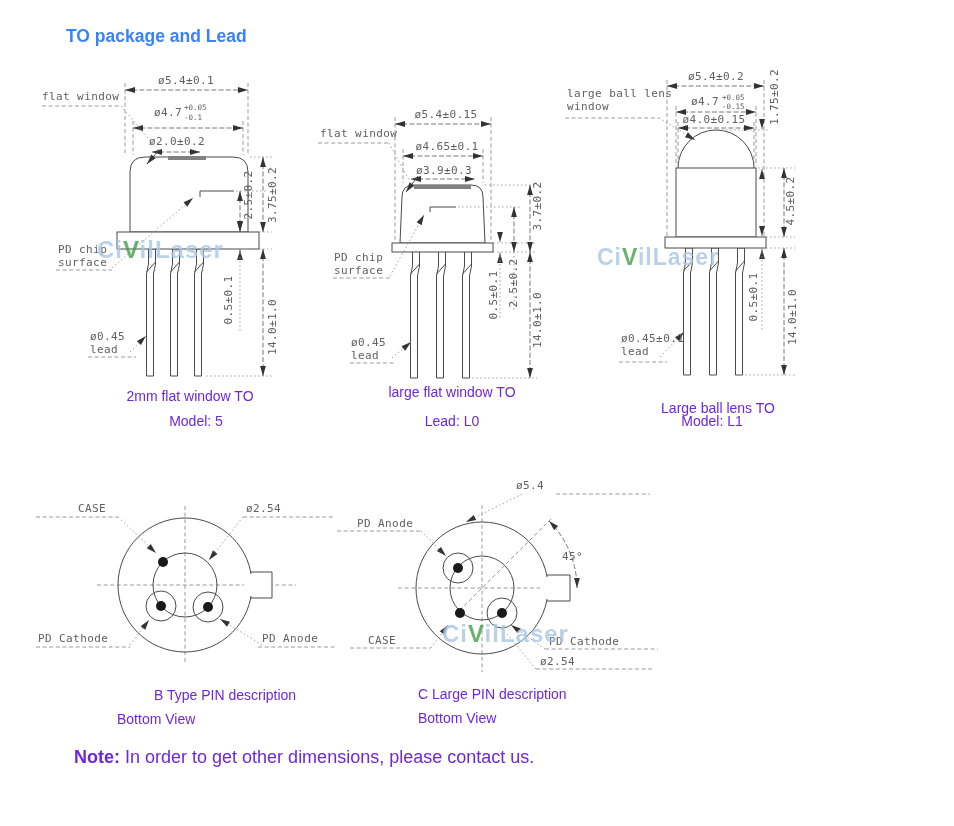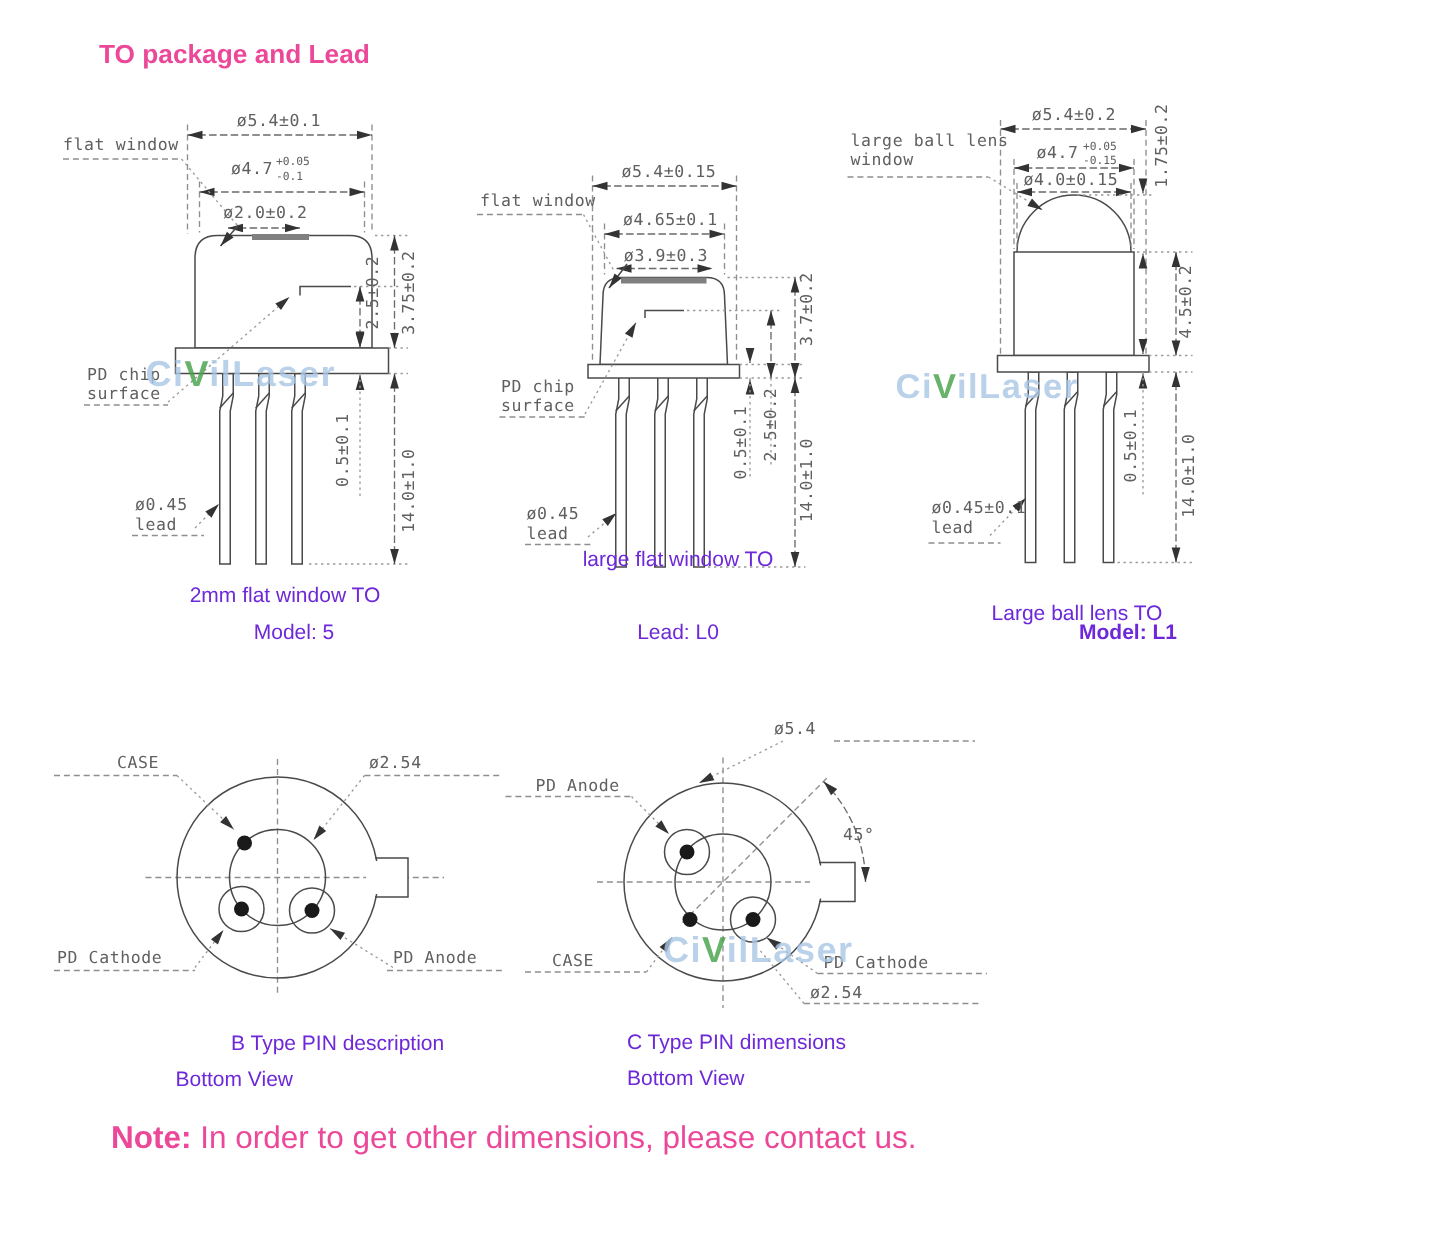--- a/index.html
+++ b/index.html
@@ -1,22 +1,22 @@
 <!DOCTYPE html>
 <html><head>
 <meta charset="utf-8">
 <style>
   html,body{margin:0;padding:0;background:#fff;}
   .page{position:relative;width:954px;height:826px;background:#ffffff;
         font-family:"Liberation Sans",sans-serif;overflow:hidden;}
   .abs{position:absolute;white-space:nowrap;}
-  .title{font-size:17.5px;font-weight:bold;color:#ec4899;}
+  .title{font-size:17.5px;font-weight:bold;color:#3b82f6;}
   .cap{font-size:14px;color:#6d28d9;}
   .ctr{transform:translateX(-50%);}
-  .note{font-size:21px;color:#ec4899;text-align:right;}
+  .note{font-size:18px;color:#6d28d9;text-align:right;}
   .note b{font-weight:bold;}
   .wm{font-weight:bold;color:#a9c6e6;opacity:.8;letter-spacing:1px;}
   .wm .v{color:#43a047;}
   svg{position:absolute;left:0;top:0;}
   .ln{fill:none;stroke:#4a4a4a;stroke-width:1;}
   .fw{fill:#ffffff;stroke:#4a4a4a;stroke-width:1;}
   .dim{fill:none;stroke:#6a6a6a;stroke-width:.9;stroke-dasharray:5 2.2;}
   .dsh{fill:none;stroke:#8e8e8e;stroke-width:.9;stroke-dasharray:4 2.6;}
   .dts{fill:none;stroke:#9b9b9b;stroke-width:.9;stroke-dasharray:1.6 2.4;}
   text.cad{font-family:"DejaVu Sans Mono",monospace;font-size:11px;fill:#606060;letter-spacing:.4px;}
@@ -252,28 +252,28 @@
     <text class="cad" x="368" y="644">CASE</text>
     <text class="cad" x="549" y="645">PD Cathode</text>
     <text class="cad" x="540" y="665">ø2.54</text>
   </g>
 </svg>
 
   <div class="abs title" style="left:66px;top:26px;">TO package and Lead</div>
 
   <div class="abs cap ctr" style="left:190px;top:388px;">2mm flat window TO</div>
   <div class="abs cap ctr" style="left:196px;top:413px;">Model: 5</div>
-  <div class="abs cap ctr" style="left:452px;top:364px;">large flat window TO</div>
+  <div class="abs cap ctr" style="left:452px;top:384px;">large flat window TO</div>
   <div class="abs cap ctr" style="left:452px;top:413px;">Lead: L0</div>
   <div class="abs cap ctr" style="left:718px;top:388px;margin-top:12px;">Large ball lens TO</div>
-  <div class="abs cap ctr" style="left:752px;top:413px;font-weight:bold;">Model: L1</div>
+  <div class="abs cap ctr" style="left:712px;top:413px;">Model: L1</div>
 
   <div class="abs cap" style="left:117px;top:687px;margin-left:37px;">B Type PIN description</div>
   <div class="abs cap" style="left:117px;top:711px;">Bottom View</div>
-  <div class="abs cap" style="left:418px;top:686px;">C Type PIN dimensions</div>
+  <div class="abs cap" style="left:418px;top:686px;">C Large PIN description</div>
   <div class="abs cap" style="left:418px;top:710px;">Bottom View</div>
 
   <div class="abs note" style="left:74px;top:747px;"><b>Note:</b> <span>In order to get other dimensions, please contact us.</span></div>
 
   <div class="abs wm" style="left:97px;top:236px;font-size:24px;"><span>Ci</span><span class="v">V</span><span>ilLaser</span></div>
   <div class="abs wm" style="left:597px;top:244px;font-size:23px;"><span>Ci</span><span class="v">V</span><span>ilLaser</span></div>
   <div class="abs wm" style="left:442px;top:620px;font-size:24px;"><span>Ci</span><span class="v">V</span><span>ilLaser</span></div>
 
 </div>
 

